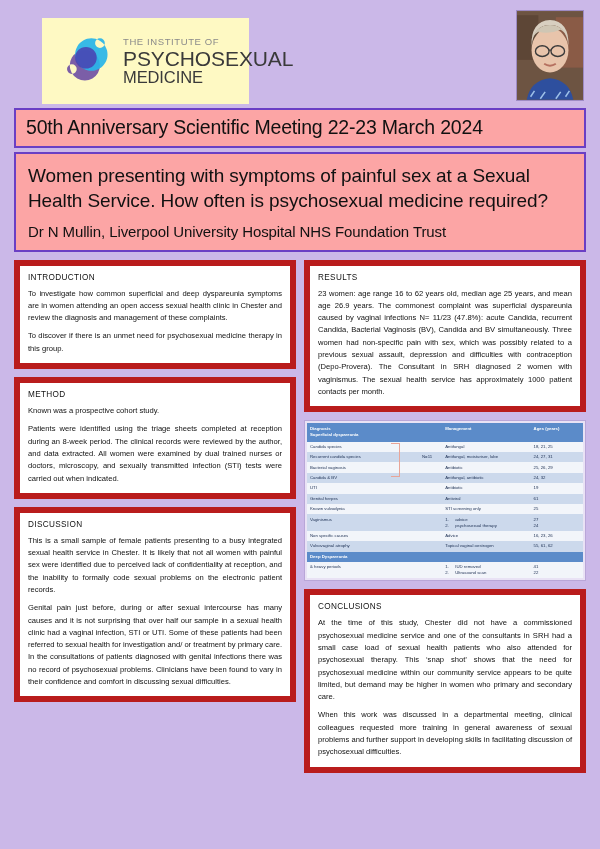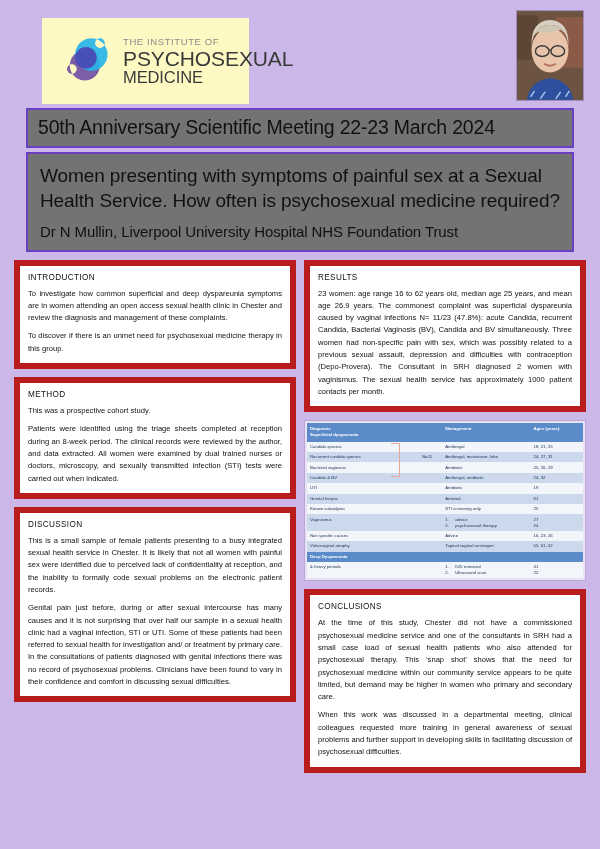--- a/index.html
+++ b/index.html
@@ -63,22 +63,22 @@
     width: 68px;
     height: 91px;
     border: 1px solid #9e8bc4;
     overflow: hidden;
     background: #7d6450;
   }
   .portrait svg { display: block; width: 100%; height: 100%; }
 
   
   .banner {
-    margin: 0 26px;
-    background: #737373;
+    margin: 0 14px;
+    background: #fca5a5;
     border: 2.5px solid #6a3fc4;
   }
   .banner-meeting {
     padding: 6px 10px 7px 10px;
     font-size: 19.5px;
     color: #111;
     letter-spacing: -0.2px;
   }
   .banner-title {
     margin-top: 4px;
@@ -238,21 +238,21 @@
   <div class="col">
 
     <div class="panel">
       <h2>INTRODUCTION</h2>
       <p>To investigate how common superficial and deep dyspareunia symptoms are in women attending an open access sexual health clinic in Chester and review the diagnosis and management of these complaints.</p>
       <p>To discover if there is an unmet need for psychosexual medicine therapy in this group.</p>
     </div>
 
     <div class="panel">
       <h2>METHOD</h2>
-      <p>This was a prospective cohort study.</p>
+      <p>Known was a prospective cohort study.</p>
       <p>Patients were identified using the triage sheets completed at reception during an 8-week period. The clinical records were reviewed by the author, and data extracted. All women were examined by dual trained nurses or doctors, microscopy, and sexually transmitted infection (STI) tests were carried out when indicated.</p>
     </div>
 
     <div class="panel">
       <h2>DISCUSSION</h2>
       <p>This is a small sample of female patients presenting to a busy integrated sexual health service in Chester. It is likely that not all women with painful sex were identified due to perceived lack of confidentiality at reception, and the inability to formally code sexual problems on the electronic patient records.</p>
       <p>Genital pain just before, during or after sexual intercourse has many causes and it is not surprising that over half our sample in a sexual health clinic had a vaginal infection, STI or UTI. Some of these patients had been referred to sexual health for investigation and/ or treatment by primary care. In the consultations of patients diagnosed with genital infections there was no record of psychosexual problems. Clinicians have been found to vary in their confidence and comfort in discussing sexual difficulties.</p>
     </div>
 
   </div>

